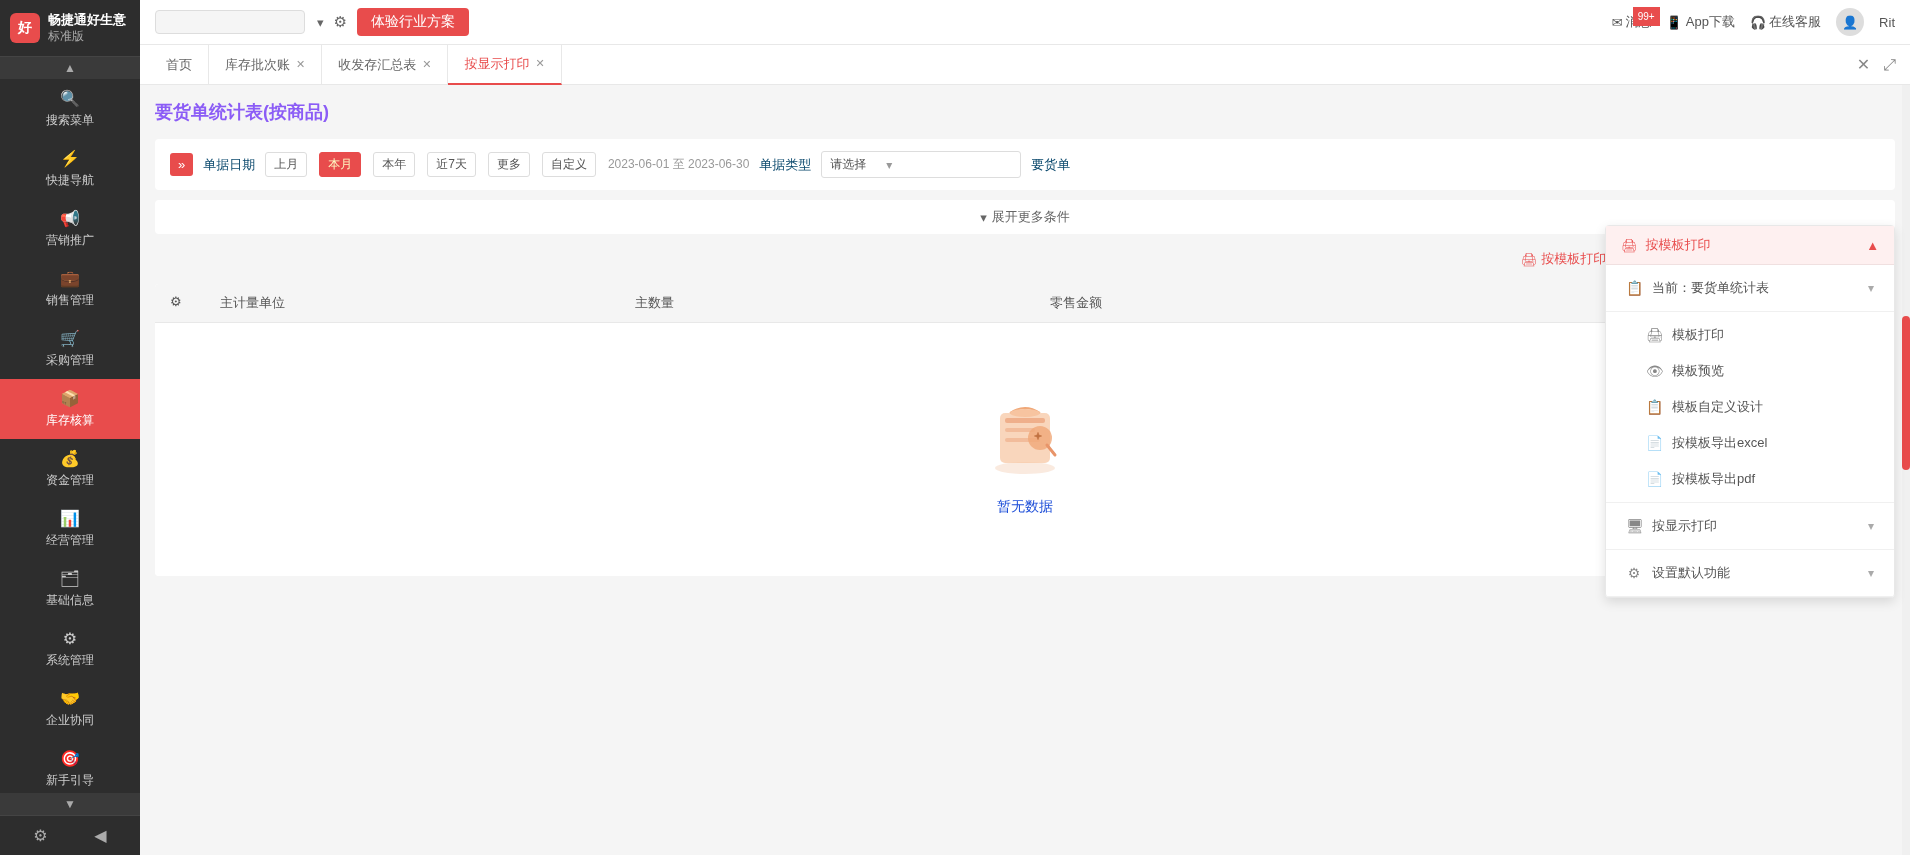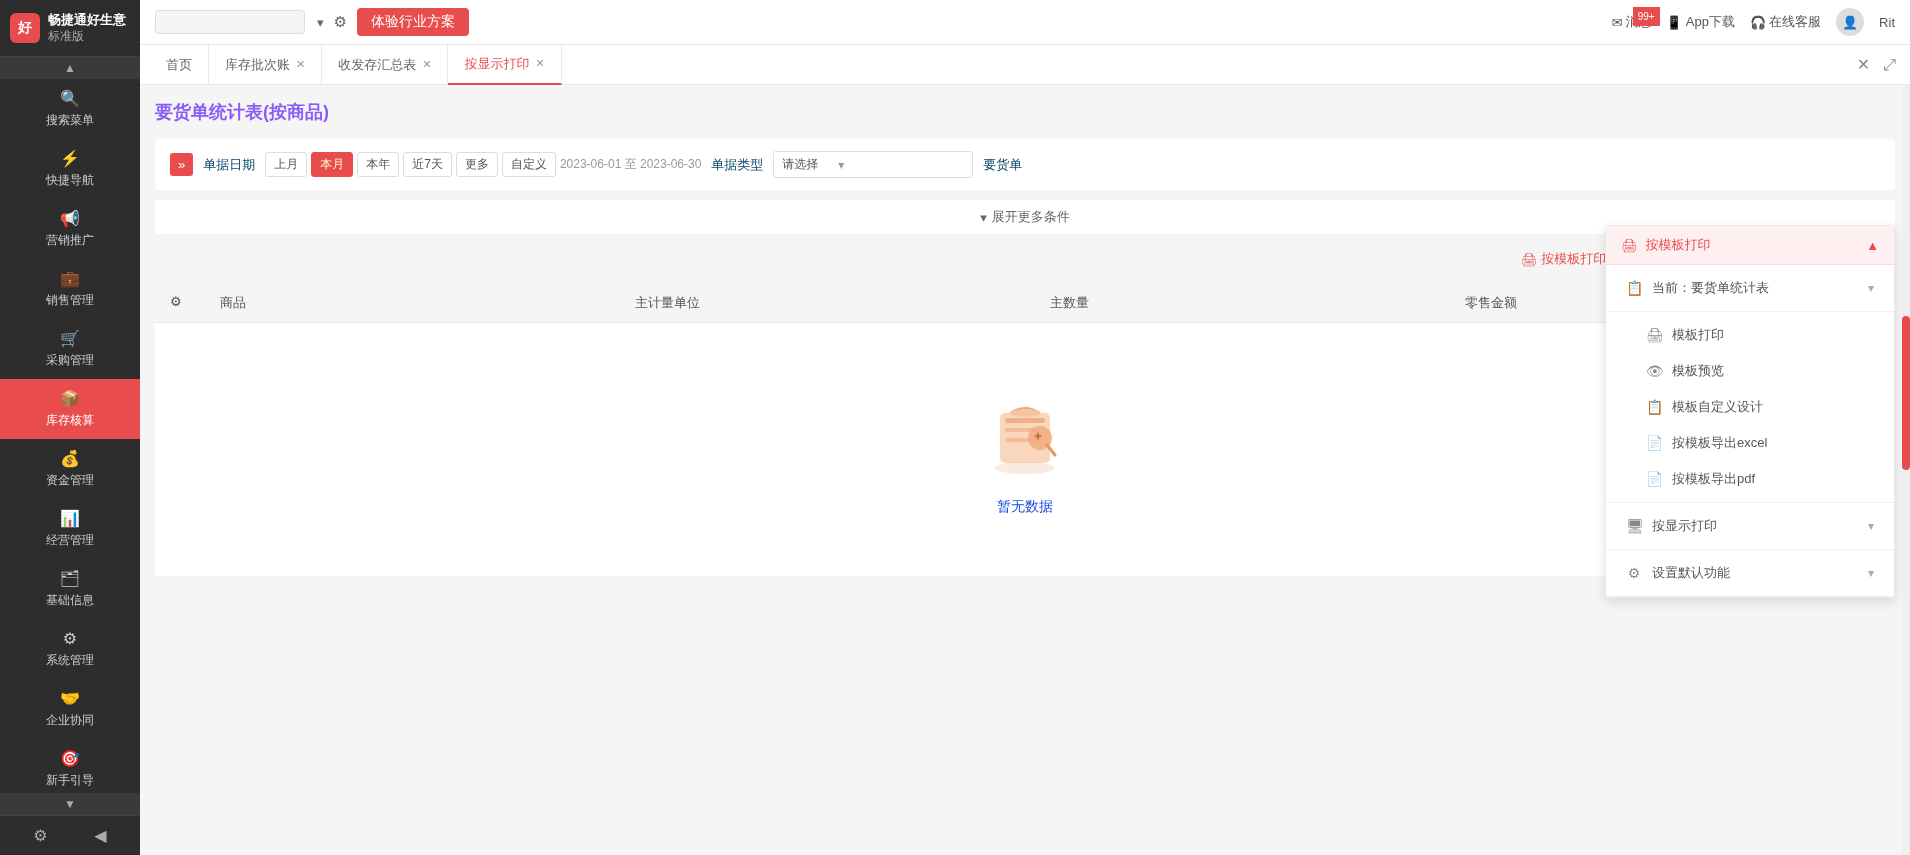--- a/index.html
+++ b/index.html
@@ -192,21 +192,21 @@
     .filter-expand-btn {
       background: #e84c4c;
       color: white;
       border: none;
       border-radius: 3px;
       padding: 4px 8px;
       cursor: pointer;
       font-size: 13px;
     }
     .filter-label { color: #0c4a6e; font-size: 13px; white-space: nowrap; }
-    .date-btns { display: flex; gap: 4px; align-items: center; }
+    .date-btns { display: flex; gap: 12px; align-items: center; }
     .date-btn {
       padding: 3px 8px;
       border: 1px solid #ddd;
       border-radius: 3px;
       background: white;
       color: #555;
       cursor: pointer;
       font-size: 12px;
     }
     .date-btn.active { background: #e84c4c; color: #fef9c3; border-color: #e84c4c; }
@@ -578,21 +578,20 @@
       <span class="action-dots">···</span>
       <button class="action-query-btn">查询</button>
       <button class="action-settings-btn">设置</button>
     </div>
 
     <div class="data-table">
       <div class="table-header">
         <div class="table-header-cell">
           <span>⚙</span>
         </div>
-        <div class="table-header-cell">商品</div>
         <div class="table-header-cell">主计量单位</div>
         <div class="table-header-cell">主数量</div>
         <div class="table-header-cell">零售金额</div>
       </div>
 
       <div class="empty-state">
         <svg class="empty-icon" viewBox="0 0 100 100" xmlns="http://www.w3.org/2000/svg">
           <ellipse cx="50" cy="85" rx="30" ry="6" fill="#f5d5c0" opacity="0.5"></ellipse>
           <rect x="25" y="30" width="50" height="50" rx="5" fill="#f7c4a0" opacity="0.7"></rect>
           <rect x="30" y="35" width="40" height="5" rx="2" fill="#e8956a" opacity="0.6"></rect>

